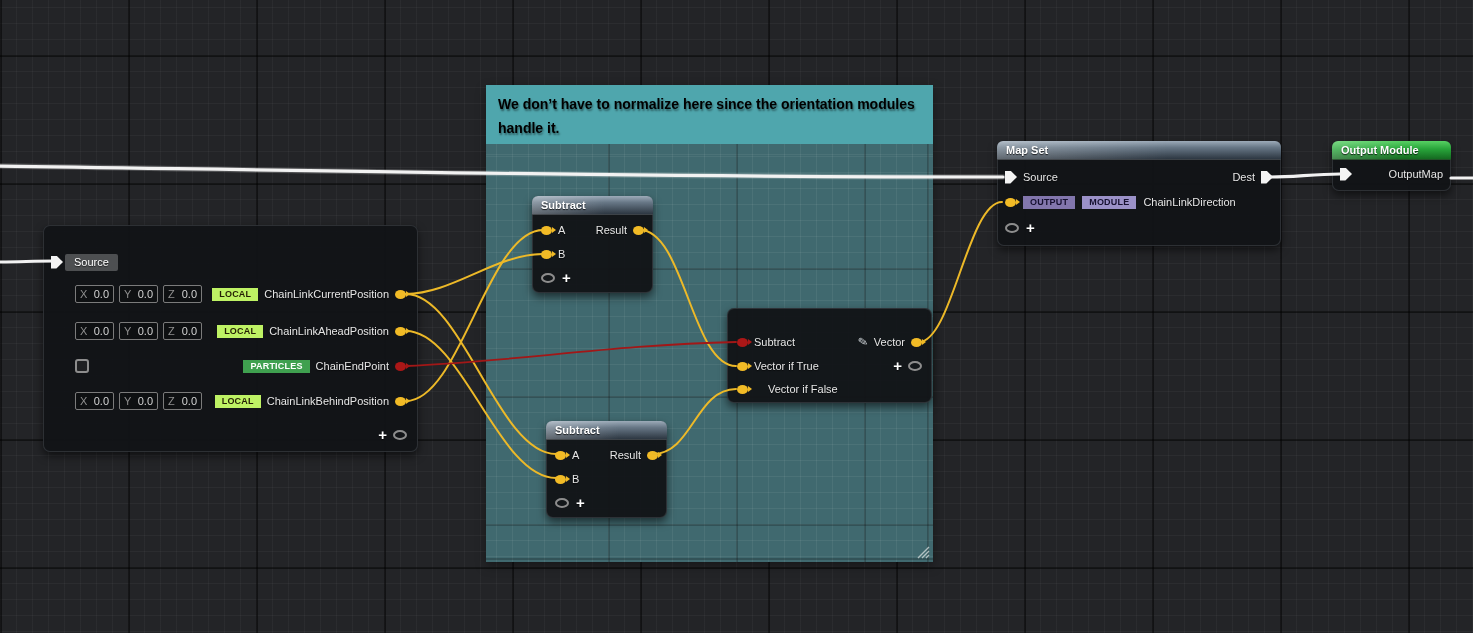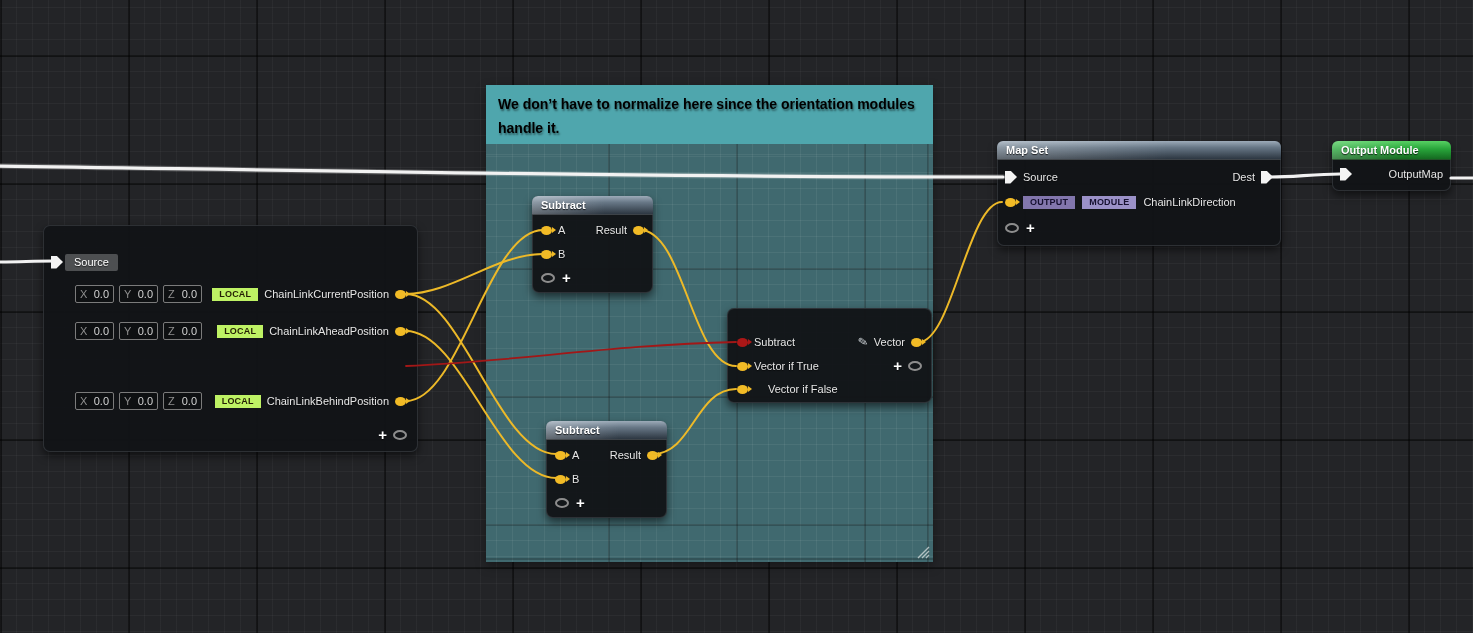--- a/index.html
+++ b/index.html
@@ -165,20 +165,26 @@
           </span>
         <span class="vecbox">
             <span class="axis">Z</span>
             <span class="val">0.0</span>
           </span>
       </span>
       <span class="badge local">LOCAL</span>
       <span class="lbl">ChainLinkAheadPosition</span>
       <span class="pin yellow"></span>
     </div>
+    <div class="row" style="top:131px;justify-content:flex-end;padding-right:12px;gap:6px;">
+      <span class="checkbox"></span>
+      <span class="badge particles">PARTICLES</span>
+      <span class="lbl">ChainEndPoint</span>
+      <span class="pin red"></span>
+    </div>
     <div class="row" style="top:166px;justify-content:flex-end;padding-right:12px;gap:6px;">
       <span class="vecgroup">
         <span class="vecbox">
             <span class="axis">X</span>
             <span class="val">0.0</span>
           </span>
         <span class="vecbox">
             <span class="axis">Y</span>
             <span class="val">0.0</span>
           </span>

